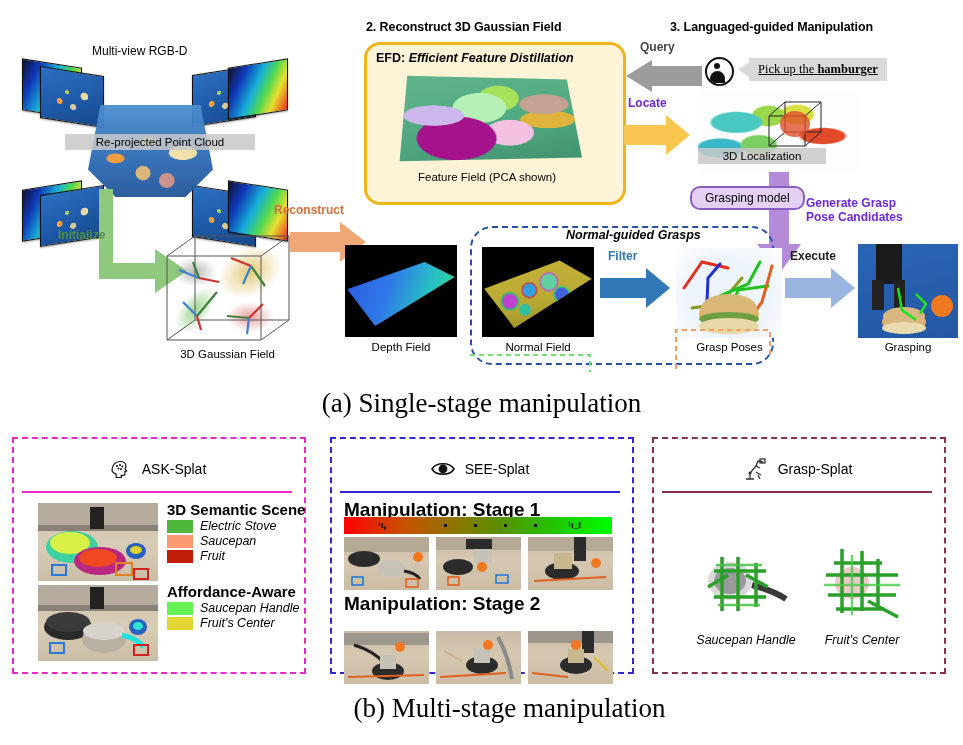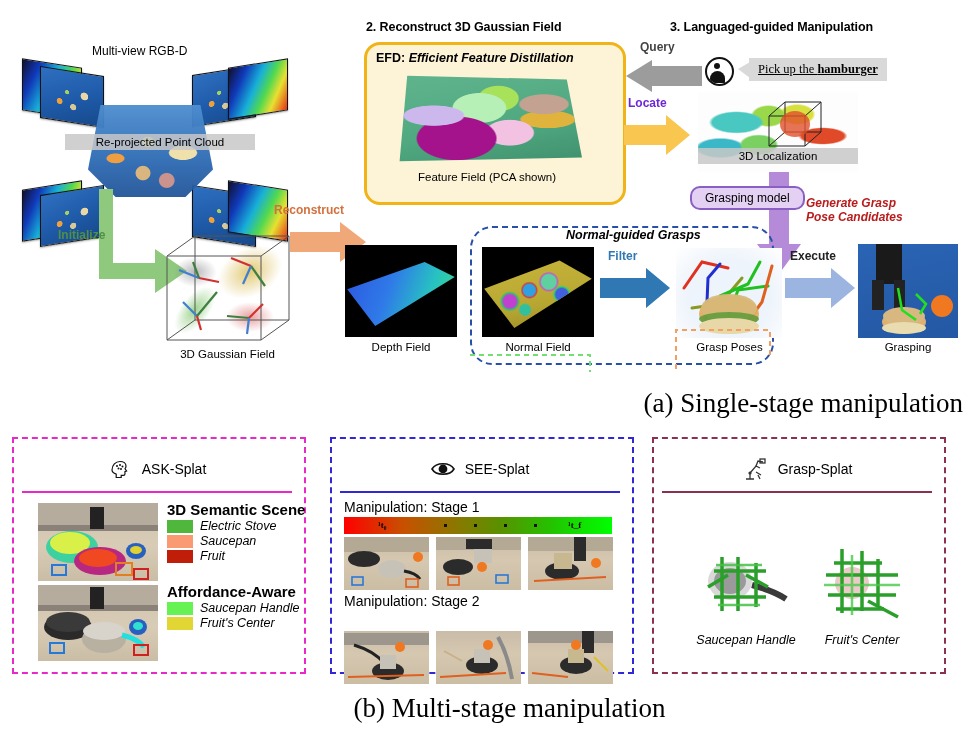--- a/index.html
+++ b/index.html
@@ -175,21 +175,21 @@
   .bpanel.maroon .outer{border-color:#8c3050;}
   .bhead{
     position:absolute;left:10px;right:10px;top:10px;height:44px;
     border-bottom:2px solid #e828c8;
     display:flex;align-items:center;justify-content:center;gap:10px;
   }
   .bpanel.blue .bhead{border-bottom-color:#3028d8;}
   .bpanel.maroon .bhead{border-bottom-color:#8c3050;}
   .bhead-title{font-size:14px;}
 
-  .sublabel{font-size:14px;font-weight:normal;white-space:nowrap;}
+  .sublabel{font-size:19px;font-weight:bold;white-space:nowrap;}
   .legend-title{font-size:15px;font-weight:bold;white-space:nowrap;}
   .legend-row{display:flex;align-items:center;gap:7px;margin-top:1px;}
   .swatch{width:26px;height:13px;display:inline-block;}
   .legend-text{font-size:12.5px;font-style:italic;white-space:nowrap;}
 
   .gradbar{
     position:absolute;height:17px;
     background:linear-gradient(90deg,#ff0000 0%,#c85000 22%,#8a7800 42%,#5a9000 58%,#22c400 78%,#00ff00 100%);
     display:flex;align-items:center;
   }
@@ -327,28 +327,28 @@
     <g fill="none" stroke="#222" stroke-width="1">
       <polygon points="4,18 40,18 40,48 4,48"></polygon>
       <polygon points="20,4 56,4 56,34 20,34"></polygon>
       <line x1="4" y1="18" x2="20" y2="4"></line>
         <line x1="40" y1="18" x2="56" y2="4"></line>
       <line x1="40" y1="48" x2="56" y2="34"></line>
         <line x1="4" y1="48" x2="20" y2="34"></line>
     </g>
     <ellipse cx="30" cy="26" rx="15" ry="13" fill="#e0502a" opacity=".8"></ellipse>
   </svg>
-  <div class="bandlabel" style="left:698px;top:148px;width:160px;text-align:center;padding:2px 0;">3D Localization</div>
+  <div class="bandlabel" style="left:698px;top:148px;width:128px;text-align:center;padding:2px 0;">3D Localization</div>
 
   <svg class="abs" style="left:757px;top:172px;" width="46" height="104">
     <path d="M12 0 L32 0 L32 72 L44 72 L22 102 L0 72 L12 72 Z" fill="#b58ad8"></path>
   </svg>
 
   <div class="pill" style="left:690px;top:186px;">Grasping model</div>
-  <div class="abs" style="left:806px;top:196px;color:#b91c1c;font-size:12px;font-weight:bold;line-height:14px;font-style:italic;">
+  <div class="abs" style="left:806px;top:196px;color:#6d28d9;font-size:12px;font-weight:bold;line-height:14px;">
     <div>Generate Grasp</div>
     <div>Pose Candidates</div>
   </div>
 
   <div class="depthfield" style="left:345px;top:245px;width:112px;height:92px;"></div>
   <div class="abs plabel" style="left:345px;top:341px;width:112px;">Depth Field</div>
 
   <div class="dashbox" style="left:470px;top:226px;width:300px;height:135px;border:2px dashed #2850a8;border-radius:22px;"></div>
   <div class="abs" style="left:561px;top:228px;background:#fff;padding:0 5px;font-size:12.5px;font-weight:bold;font-style:italic;">Normal-guided Grasps</div>
 
@@ -398,21 +398,21 @@
       </g>
     </svg>
   </div>
   <div class="abs plabel" style="left:858px;top:341px;width:100px;">Grasping</div>
 
   <svg class="abs" style="left:470px;top:300px;" width="420" height="72">
     <path d="M0 55 L120 55 L120 72" fill="none" stroke="#70e070" stroke-width="2" stroke-dasharray="5,4"></path>
     <path d="M300 55 L300 30 L206 30 L206 72" fill="none" stroke="#f0a060" stroke-width="2" stroke-dasharray="5,4"></path>
   </svg>
 
-  <div class="abs caption" style="top:388px;text-align:right;">(a) Single-stage manipulation</div>
+  <div class="abs caption" style="top:388px;">(a) Single-stage manipulation</div>
 
   <div class="bpanel" style="left:12px;top:437px;width:290px;height:233px;">
     <div class="outer"></div>
     <div class="bhead">
       <svg width="24" height="24" viewBox="0 0 24 24">
         <path d="M4 13c0-5 3.6-8.5 8-8.5 3.6 0 6 2 6 4.6 0 1.2-.4 2-1 2.7l1.6 2.2-1.7.6.1 2.2c0 .9-.7 1.6-1.6 1.6h-2.2v2.1H8.2v-3.4c-2.6-.8-4.2-2.4-4.2-4.1z" fill="none" stroke="#111" stroke-width="1.2"></path>
         <g fill="#111">
           <circle cx="9" cy="9" r="1"></circle>
             <circle cx="12" cy="8" r="1"></circle>
             <circle cx="14.5" cy="9.5" r="1"></circle>

